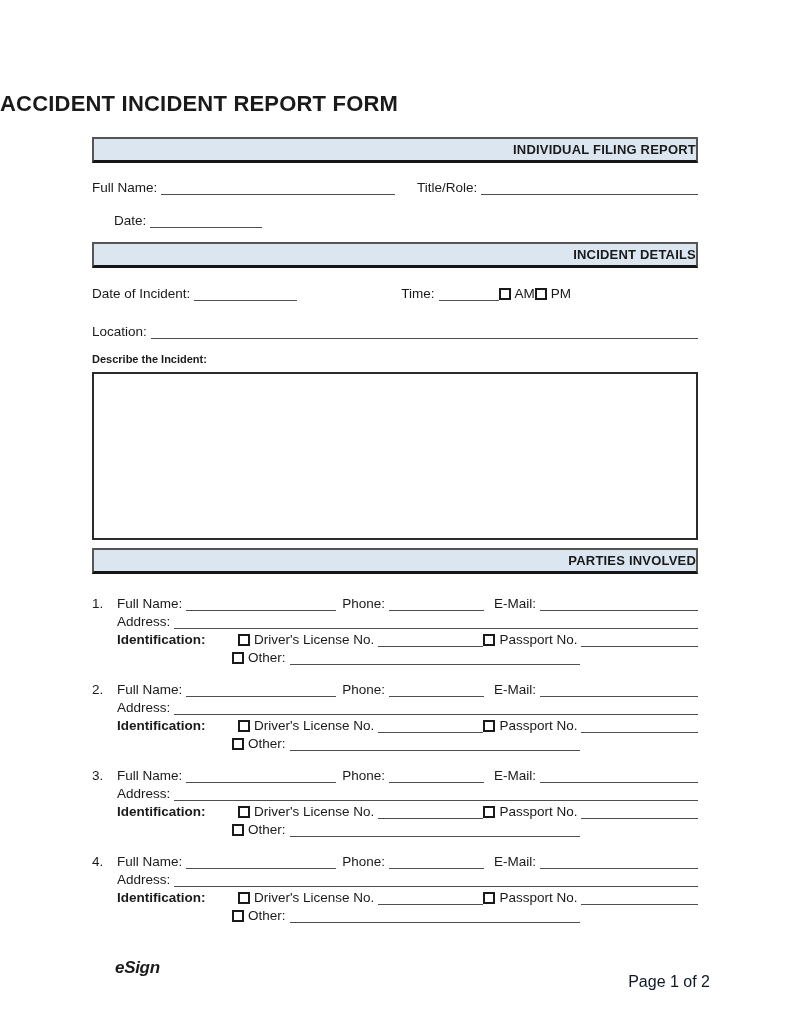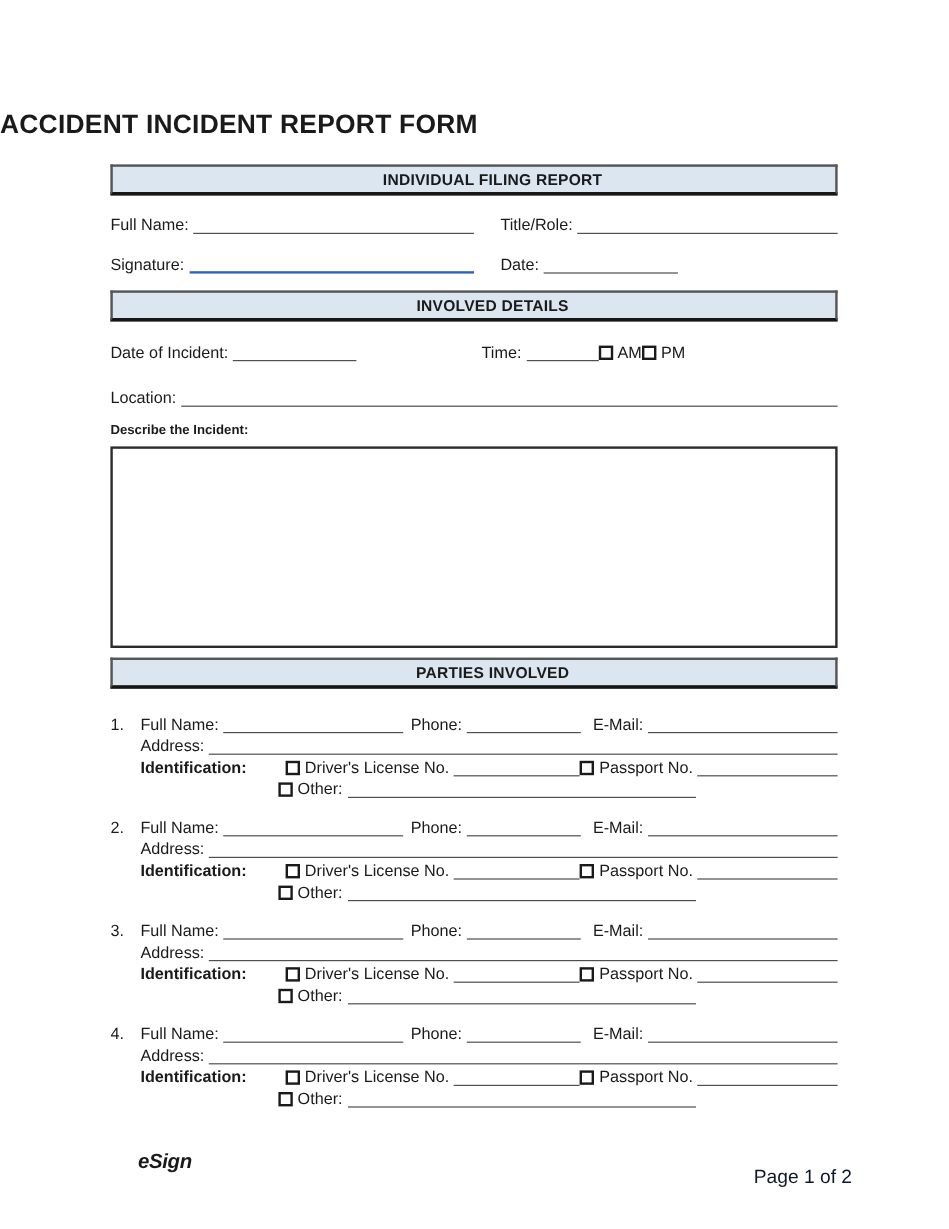--- a/index.html
+++ b/index.html
@@ -19,21 +19,21 @@
   }
   .title{
     position:absolute;top:91px;left:0;width:100%;margin:0;
     font-size:22px;font-weight:700;letter-spacing:.2px;
   }
   .bar{
     position:absolute;left:92px;width:606px;height:26px;box-sizing:border-box;
     background:var(--header-bg);
     border:2px solid var(--header-border);
     border-bottom:3px solid var(--header-border-bottom);
-    display:flex;align-items:center;justify-content:center;
+    display:flex;align-items:center;justify-content:flex-end;
     font-weight:700;font-size:13px;letter-spacing:.2px;padding-left:31px;
   }
   .row{
     position:absolute;left:92px;width:606px;height:18px;
     display:flex;align-items:flex-end;font-size:13.5px;
   }
   .cell{display:flex;align-items:flex-end;}
   .w303{width:303px;flex:none;}
   .flex1{flex:1;text-align:center;}
   .gap22{width:22px;flex:none;}
@@ -95,33 +95,29 @@
       <span class="fill flex1 ml4"></span>
     </div>
     <div class="gap22"></div>
     <div class="cell flex1">
       <span class="lb">Title/Role:</span>
       <span class="fill flex1 ml4"></span>
     </div>
   </div>
 
   <div class="row" style="top:210px">
-    <div class="cell w303">
-      <span class="lb">Signature:</span>
-      <span class="fill blue flex1 ml4"></span>
-    </div>
     <div class="gap22"></div>
     <div class="cell flex1">
       <span class="lb">Date:</span>
       <span class="fill fw112 ml4"></span>
     </div>
   </div>
 
   <div class="bar" style="top:242px">
-    <span>INVOLVED DETAILS</span>
+    <span>INCIDENT DETAILS</span>
   </div>
 
   <div class="row" style="top:283px">
     <span class="lb">Date of Incident:</span>
     <span class="fill fw103 ml4"></span>
     <span class="sp104"></span>
     <span class="lb">Time:</span>
     <span class="fill fw60 ml4"></span>
     <span class="cb ml6"></span>
     <span class="reg">AM</span>

